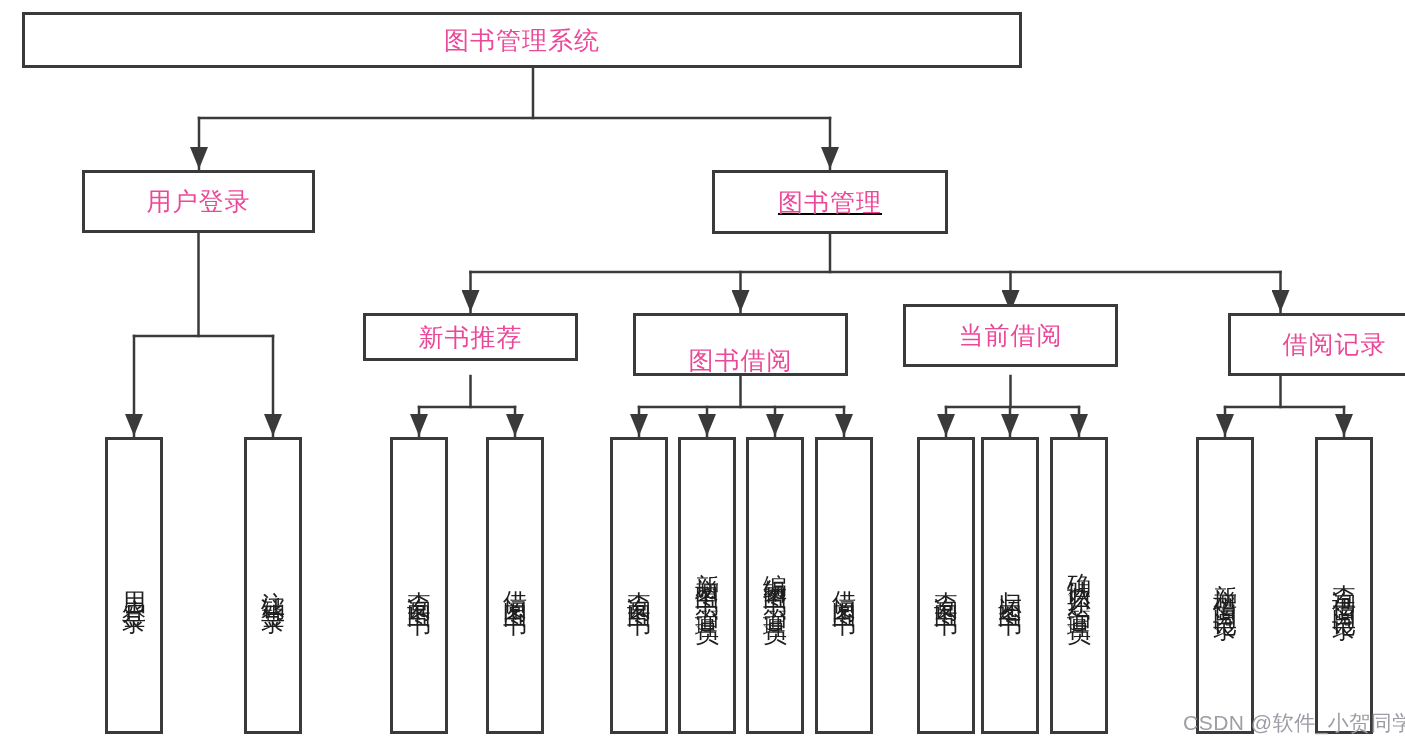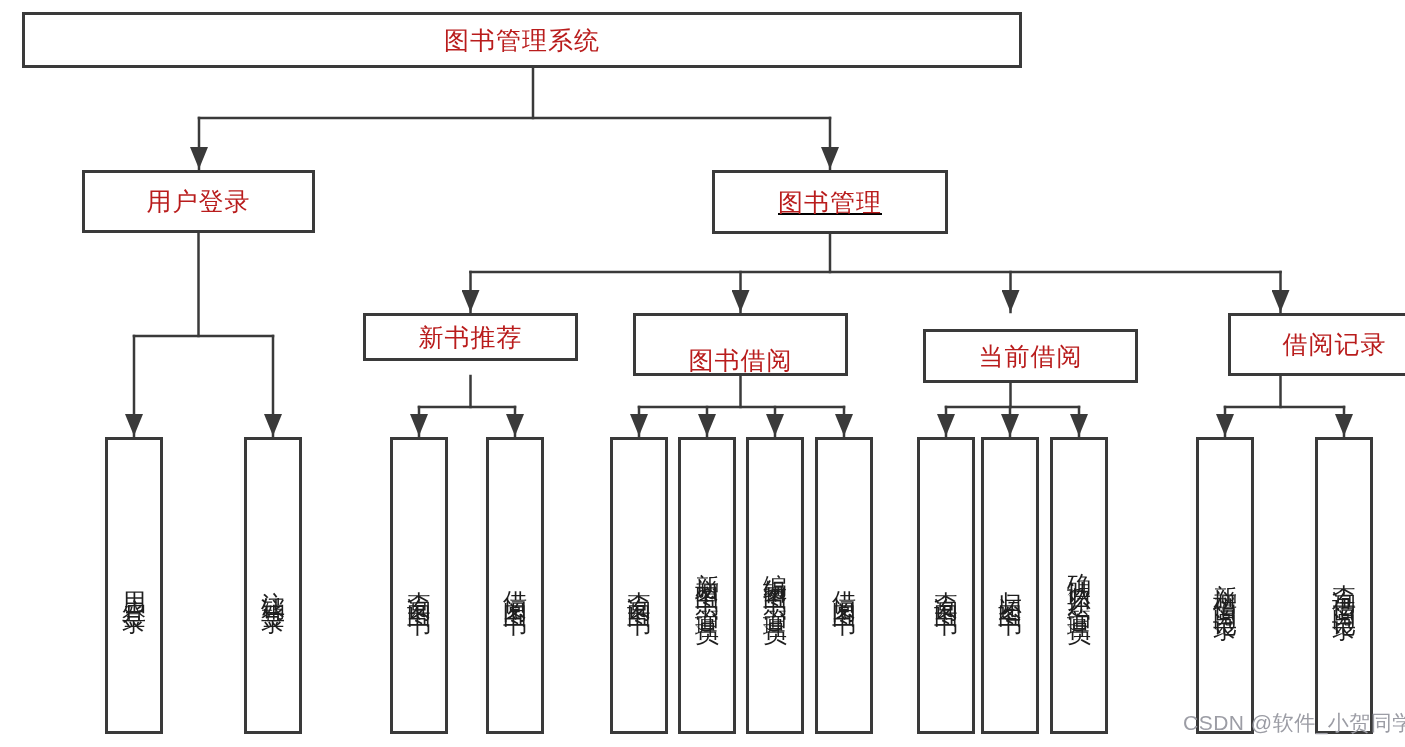--- a/index.html
+++ b/index.html
@@ -7,21 +7,21 @@
     position:relative;width:1405px;height:747px;background:#ffffff;
     font-family:"Liberation Sans",sans-serif;overflow:hidden;
   }
   svg.wires{position:absolute;left:0;top:0;width:1405px;height:747px;}
   .wire{stroke:#3a3a3a;stroke-width:2.5;fill:none;stroke-linecap:square;}
   .box{
     position:absolute;box-sizing:border-box;background:#ffffff;
     border:3px solid #3a3a3a;display:flex;align-items:center;justify-content:center;
   }
   .hlabel{
-    font-size:25px;color:#b91c1c;letter-spacing:1px;white-space:nowrap;line-height:1;
+    font-size:25px;color:#ec4899;letter-spacing:1px;white-space:nowrap;line-height:1;
   }
   .vlabel{
     writing-mode:vertical-rl;text-orientation:mixed;
     font-size:24px;color:#1e1e1e;letter-spacing:7px;line-height:1;white-space:nowrap;
   }
   .watermark{
     position:absolute;left:1183px;top:710px;font-size:21px;letter-spacing:0.5px;
     color:#9c9da5;white-space:nowrap;line-height:1.2;
   }
 </style>
@@ -88,21 +88,21 @@
   <div class="box" style="left:712px;top:170px;width:236px;height:64px;text-decoration:underline;">
     <span class="hlabel">图书管理</span>
   </div>
 
   <div class="box" style="left:363px;top:313px;width:215px;height:48px;">
     <span class="hlabel">新书推荐</span>
   </div>
   <div class="box" style="left:633px;top:313px;width:215px;height:63px;align-items:flex-end;">
     <span class="hlabel">图书借阅</span>
   </div>
-  <div class="box" style="left:903px;top:329px;width:215px;height:54px;margin-left:20px;">
+  <div class="box" style="left:903px;top:304px;width:215px;height:63px;">
     <span class="hlabel">当前借阅</span>
   </div>
   <div class="box" style="left:1228px;top:313px;width:213px;height:63px;">
     <span class="hlabel">借阅记录</span>
   </div>
 
   <div class="box leaf" style="left:105px;top:437px;width:58px;height:297px;">
     <span class="vlabel">用户登录</span>
   </div>
   <div class="box leaf" style="left:244px;top:437px;width:58px;height:297px;">

